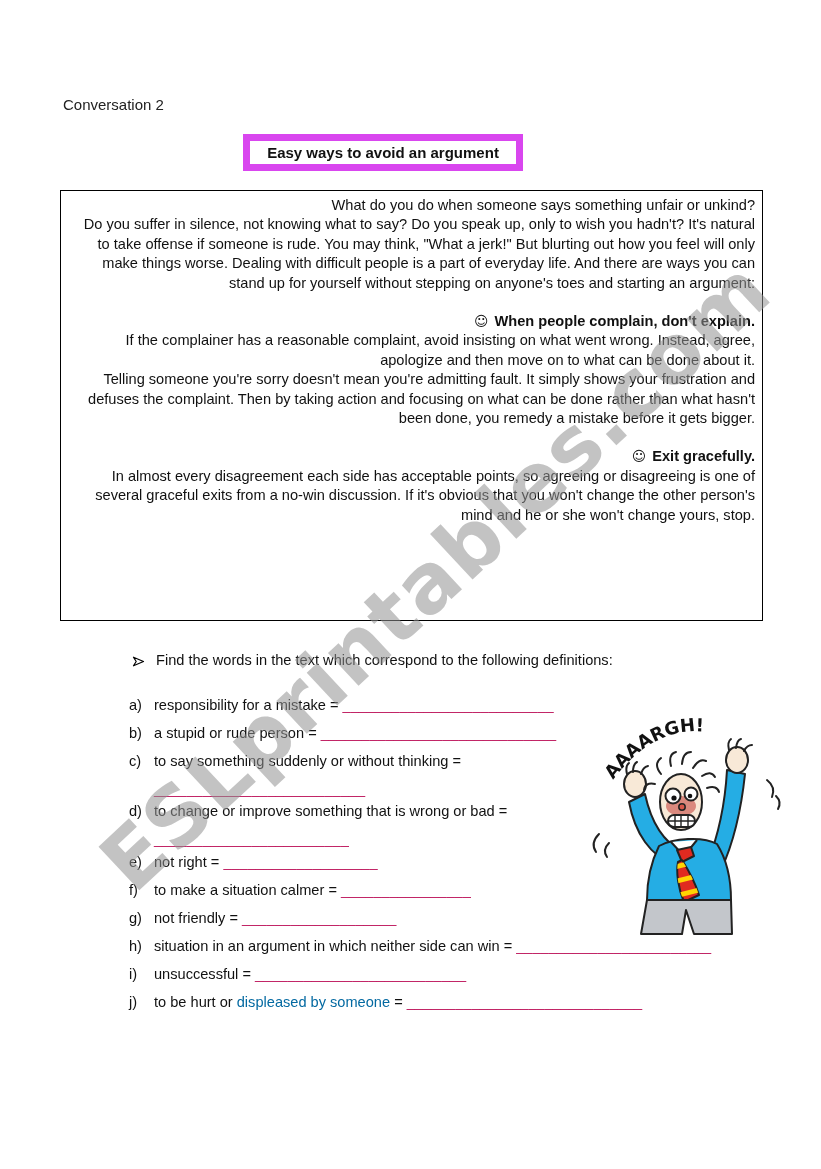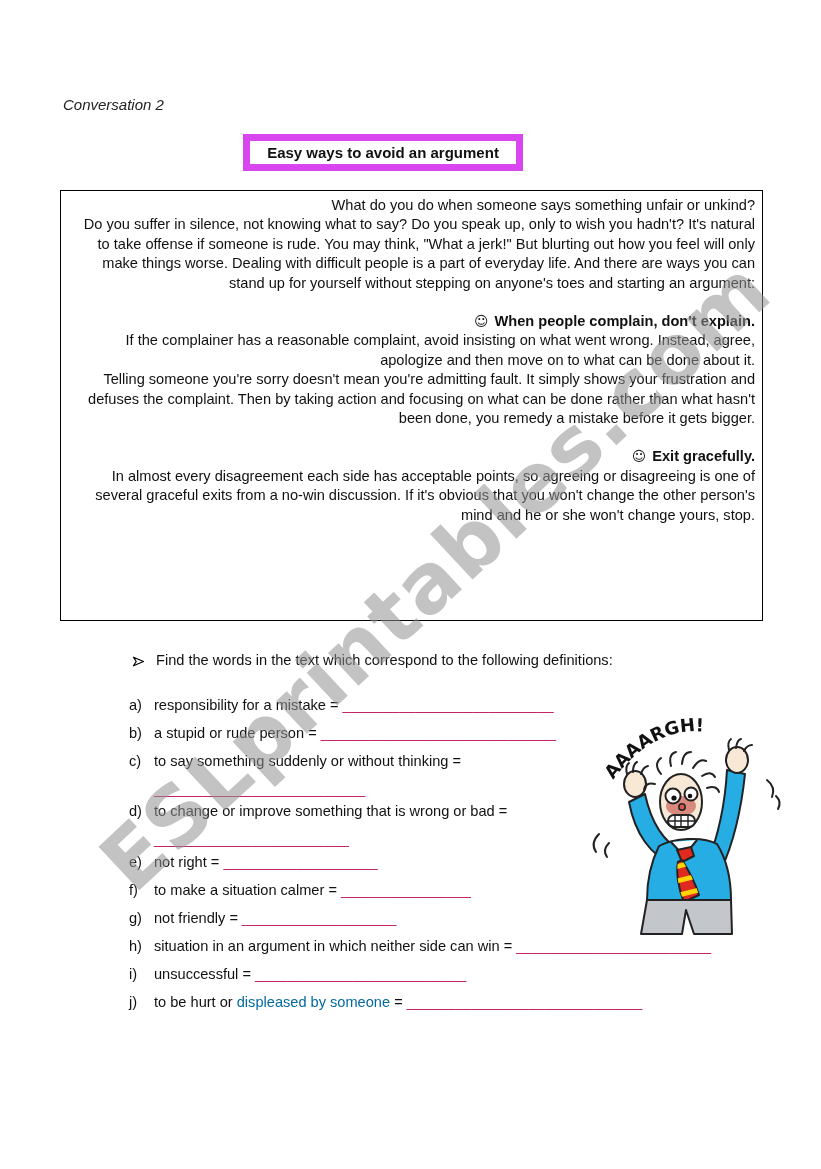--- a/index.html
+++ b/index.html
@@ -3,21 +3,21 @@
 <meta charset="utf-8">
 <style>
   html,body{margin:0;padding:0;}
   body{
     width:821px;height:1169px;position:relative;overflow:hidden;
     background:#fff;color:#111;
     font-family:"Liberation Sans",sans-serif;
   }
   .conversation-label{
     position:absolute;left:63px;top:96px;
-    font-style:italic;font-size:15px;color:#222;
+    font-size:15px;color:#222;
   }
   .title-box{
     position:absolute;left:243px;top:134px;width:280px;height:37px;
     border:7px solid #d946ef;box-sizing:border-box;
     display:flex;align-items:center;justify-content:center;
     font-weight:bold;font-size:15px;
   }
   .reading-box{
     position:absolute;left:60px;top:190px;width:703px;height:431px;
     border:1px solid #000;box-sizing:border-box;

